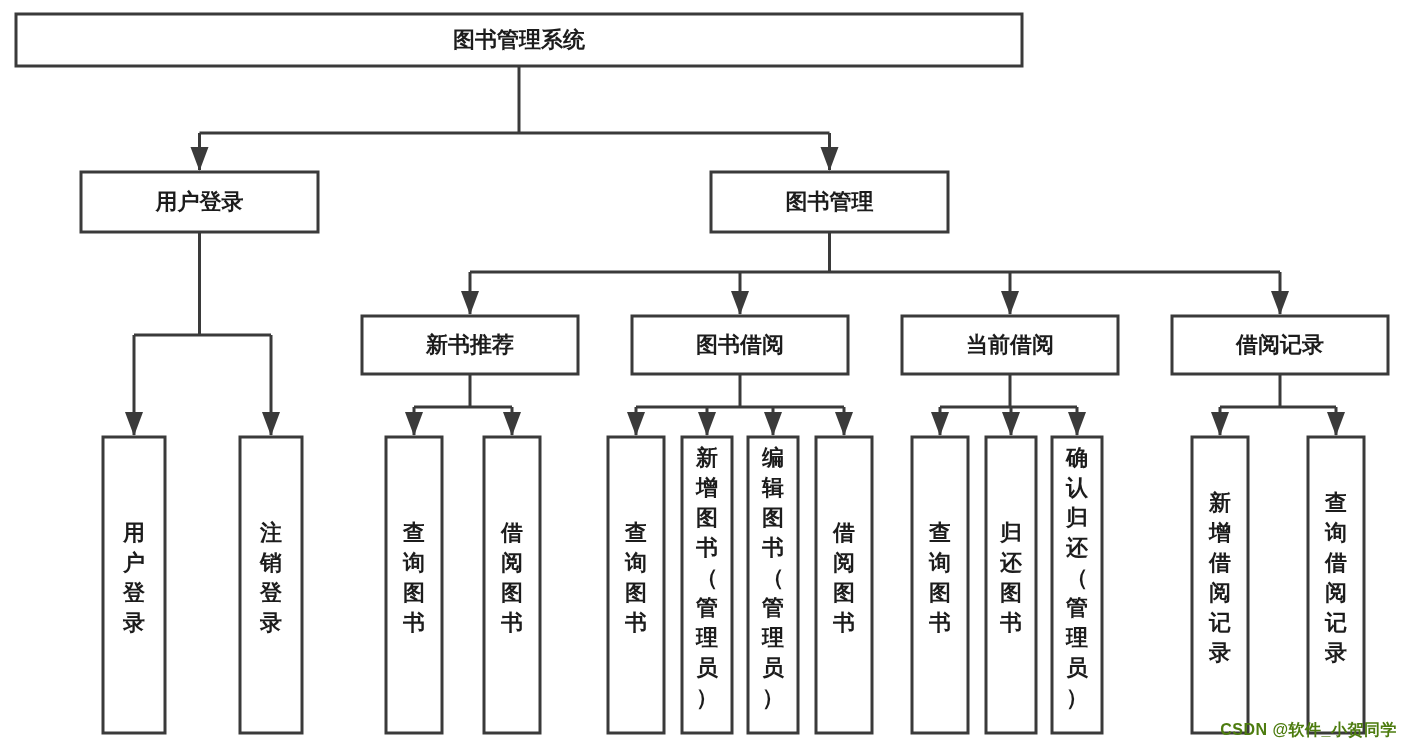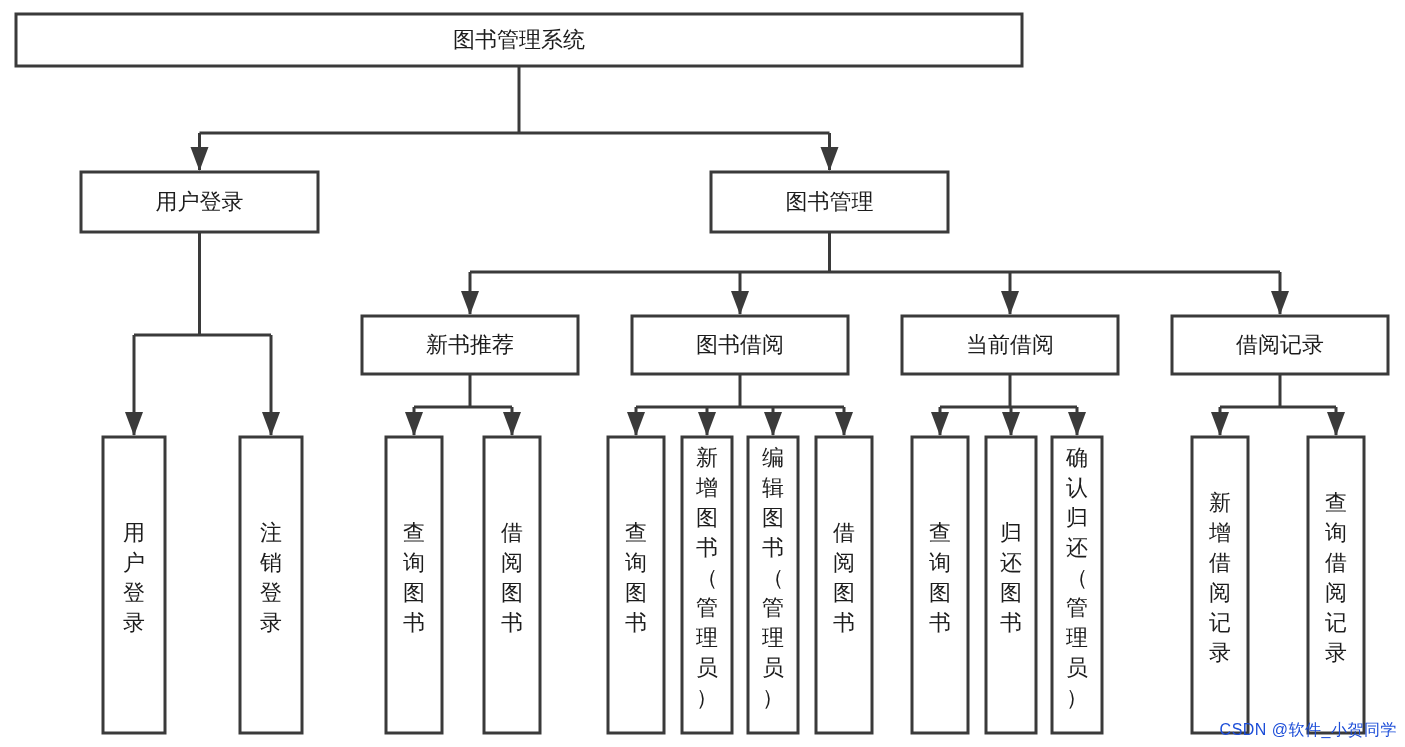--- a/index.html
+++ b/index.html
@@ -11,20 +11,21 @@
     width: 1405px;
     height: 747px;
     font-family: "Liberation Sans", "DejaVu Sans", sans-serif;
     overflow: hidden;
     position: relative;
   }
   #diagram-root {
     position: relative;
     width: 1405px;
     height: 747px;
+    font-weight: bold;
   }
   svg.diagram-svg {
     position: absolute;
     top: 0;
     left: 0;
     width: 1405px;
     height: 747px;
   }
   .node-box {
     fill: #ffffff;
@@ -53,21 +54,21 @@
     font-size: 22px;
     fill: #1c1c1c;
     text-anchor: middle;
   }
   .watermark {
     position: absolute;
     right: 8px;
     bottom: 6px;
     font-family: "Liberation Sans", "DejaVu Sans", sans-serif;
     font-size: 16px;
-    color: #1d4ed8;
+    color: #4d7c0f;
     letter-spacing: 0.5px;
     white-space: nowrap;
     user-select: none;
   }
 </style>
 </head>
 <body>
 
 <div id="diagram-root">
 

